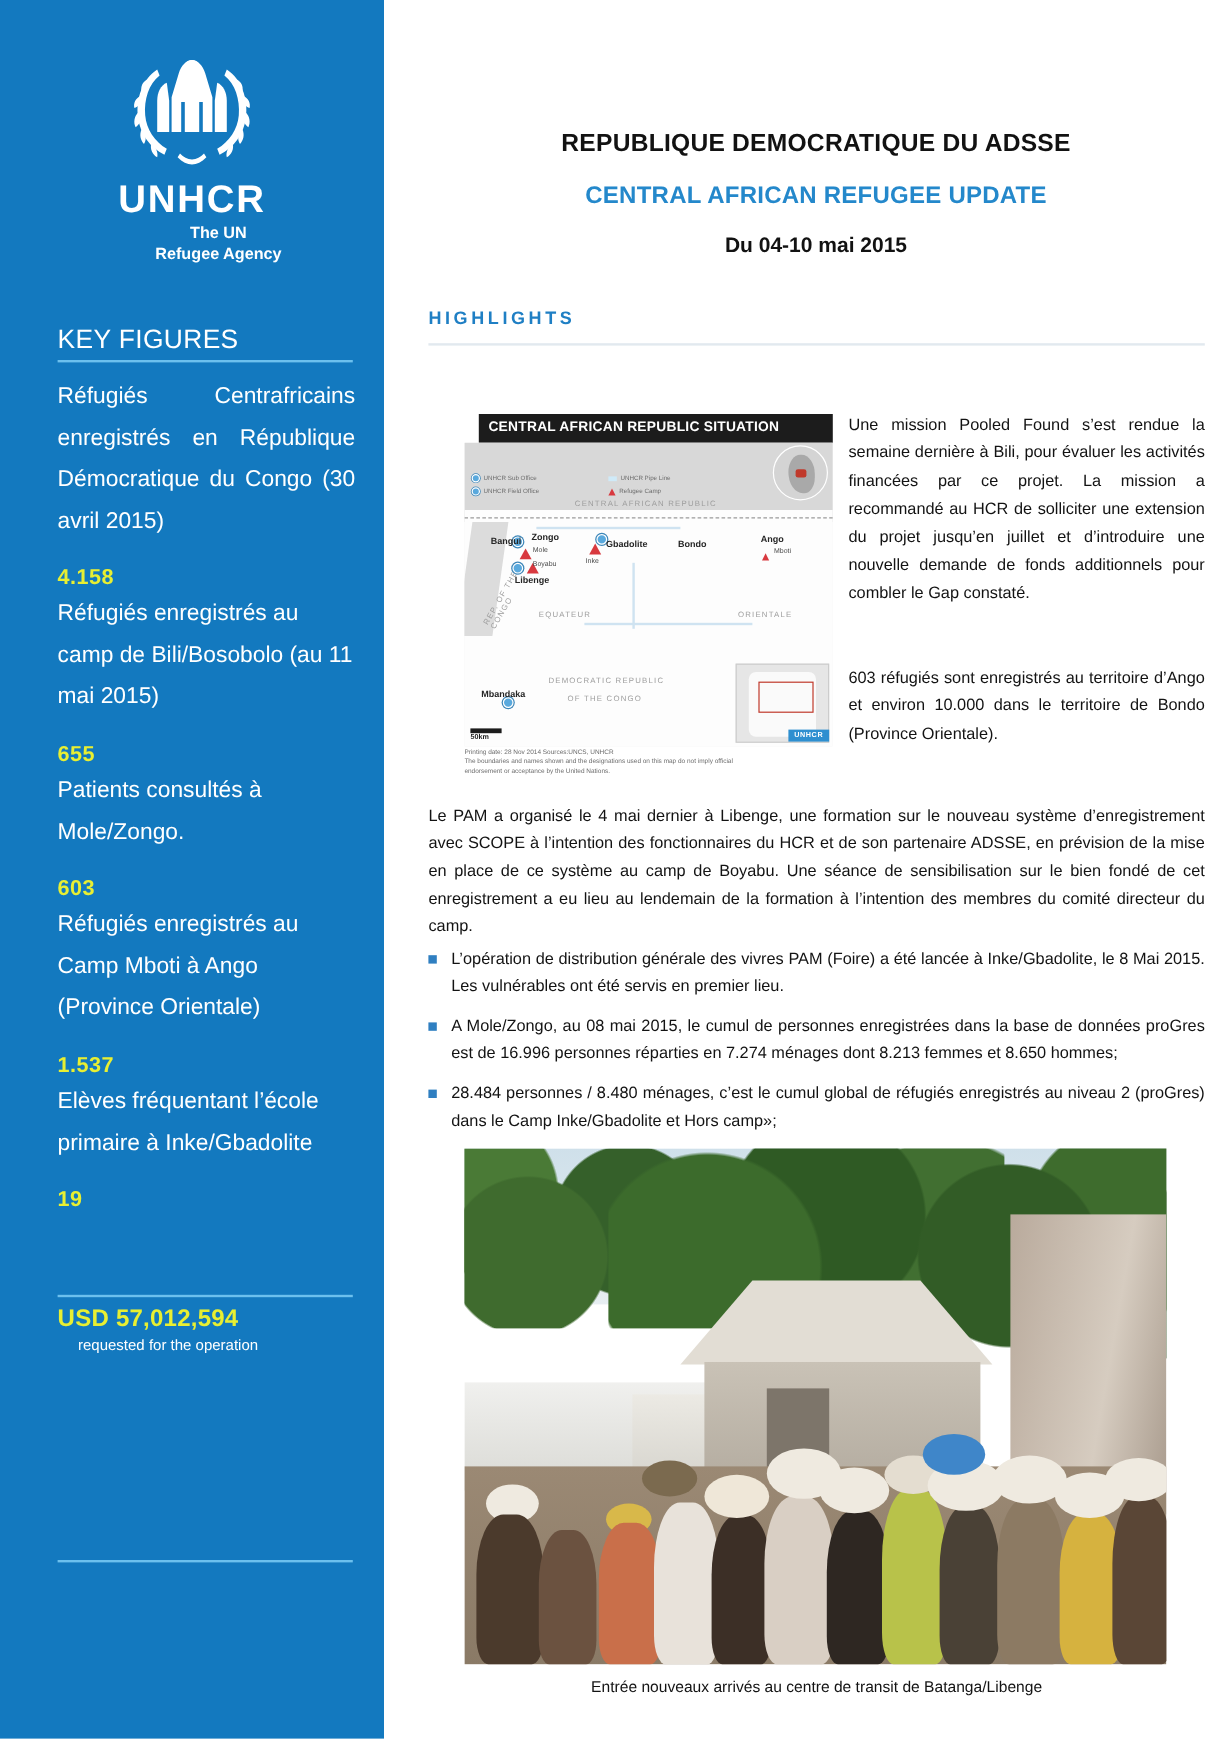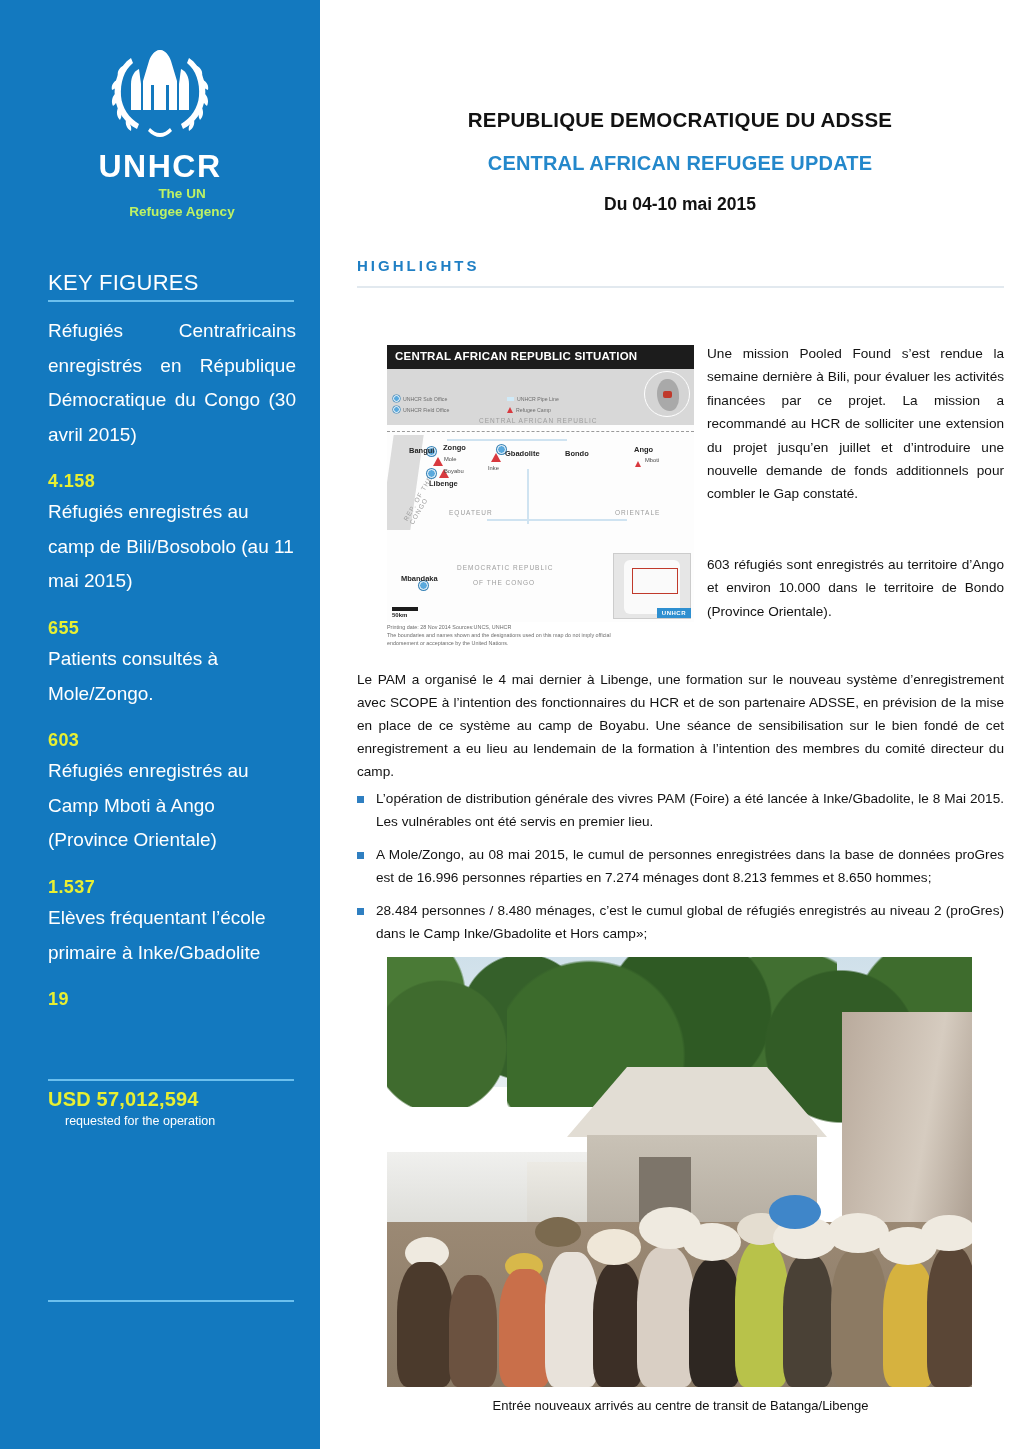--- a/index.html
+++ b/index.html
@@ -34,21 +34,21 @@
   .logo-mark { display: block; margin: 0 auto; }
   .logo-word {
     color: #ffffff;
     font-size: 32px;
     font-weight: bold;
     letter-spacing: 1.5px;
     line-height: 1.05;
     margin-top: 2px;
   }
   .logo-sub {
-    color: #bef264;
+    color: #ffffff;
     font-size: 13.5px;
     font-weight: bold;
     line-height: 1.22;
     margin-top: 2px;
     padding-left: 44px;
   }
 
   .sb-section-title {
     position: absolute;
     left: 48px;
@@ -161,21 +161,21 @@
 
   
   .map-box {
     position: absolute;
     left: 67px; top: 345px;
     width: 307px; height: 320px;
     background: #ffffff;
     overflow: hidden;
   }
   .map-titlebar {
-    position: absolute; left: 0; top: 0;
+    position: absolute; left: 12px; top: 0;
     width: 307px; height: 24px;
     background: #1c1c1c;
     color: #ffffff;
     font-size: 11.5px;
     font-weight: bold;
     letter-spacing: 0.2px;
     padding: 5px 0 0 8px;
   }
   .map-body {
     position: absolute; left: 0; top: 24px;

